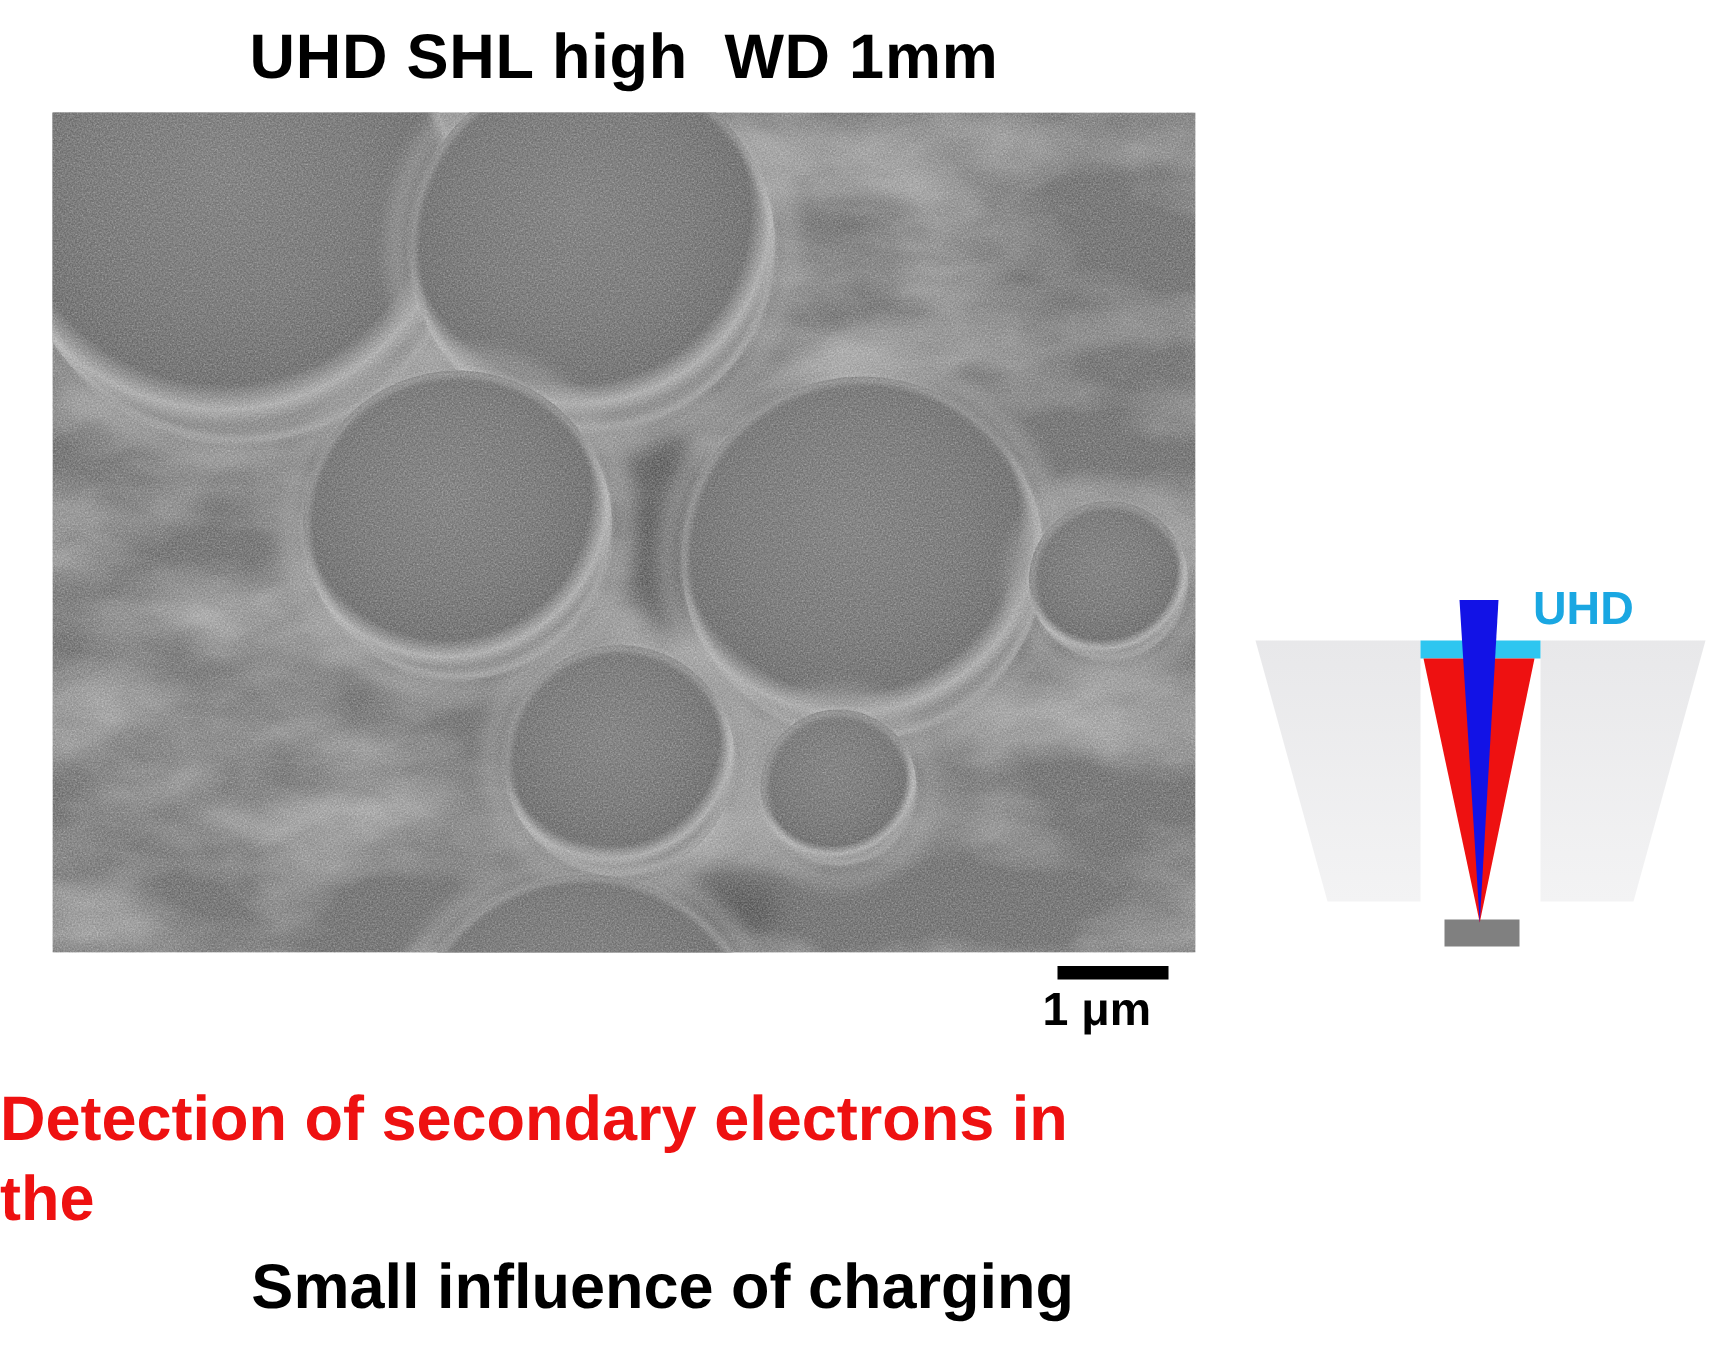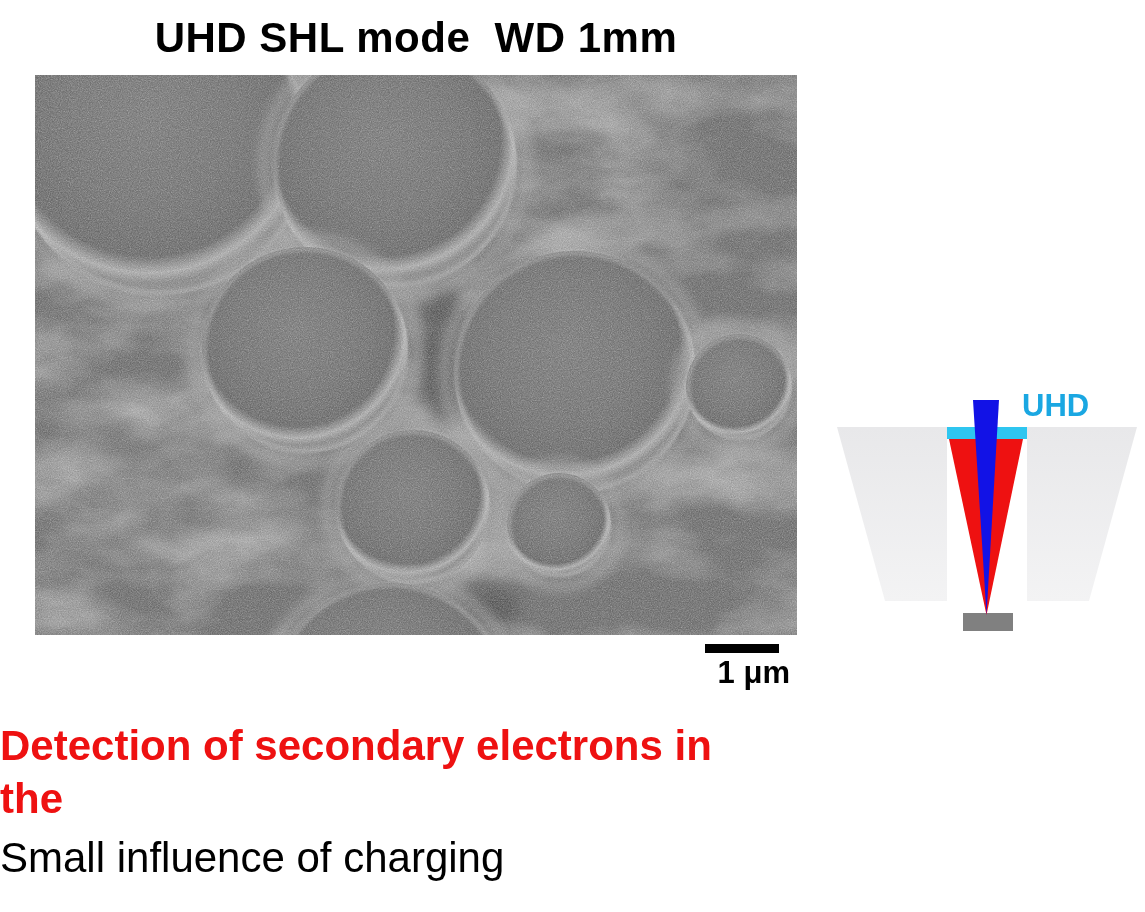--- a/index.html
+++ b/index.html
@@ -11,40 +11,40 @@
   .slide-title {
     position:absolute; left:35px; top:14px; width:762px;
     text-align:center; font-size:42px; font-weight:700; color:#000;
     white-space:pre; letter-spacing:0.5px;
   }
   .sem-wrap { position:absolute; left:35px; top:75px; width:762px; height:560px; }
   .scale-bar {
     position:absolute; left:705px; top:644px; width:74px; height:9px; background:#000;
   }
   .scale-label {
-    position:absolute; left:695px; top:655px; width:95px; text-align:right;
+    position:absolute; left:695px; top:655px; width:95px; text-align:left;
     font-size:31px; font-weight:700; color:#000; white-space:pre;
   }
   .diagram-wrap { position:absolute; left:820px; top:385px; width:325px; height:250px; }
   .caption-red {
     position:absolute; left:0px; top:719px; width:758px; text-align:left;
     font-size:42px; line-height:53px; font-weight:700; color:#ee1111;
   }
   .caption-black {
-    position:absolute; left:0px; top:834px; width:716px; text-align:left;
-    font-size:42px; font-weight:400; color:#000;
+    position:absolute; left:0px; top:834px; width:716px; text-align:right;
+    font-size:42px; font-weight:700; color:#000;
   }
   svg text { font-family:"Liberation Sans", sans-serif; }
 </style>
 </head>
 <body>
 
 <div class="slide">
 
-  <div class="slide-title">UHD SHL mode  WD 1mm</div>
+  <div class="slide-title">UHD SHL high  WD 1mm</div>
 
   <div class="sem-wrap">
     <svg width="762" height="560" viewBox="0 0 762 560">
       <defs>
         <radialGradient id="sphereG" cx="0.46" cy="0.40" r="0.56">
           <stop offset="0" stop-color="#7d7d7d"></stop>
           <stop offset="0.55" stop-color="#747474"></stop>
           <stop offset="0.84" stop-color="#6b6b6b"></stop>
           <stop offset="0.94" stop-color="#b4b4b4"></stop>
           <stop offset="1" stop-color="#8d8d8d"></stop>

